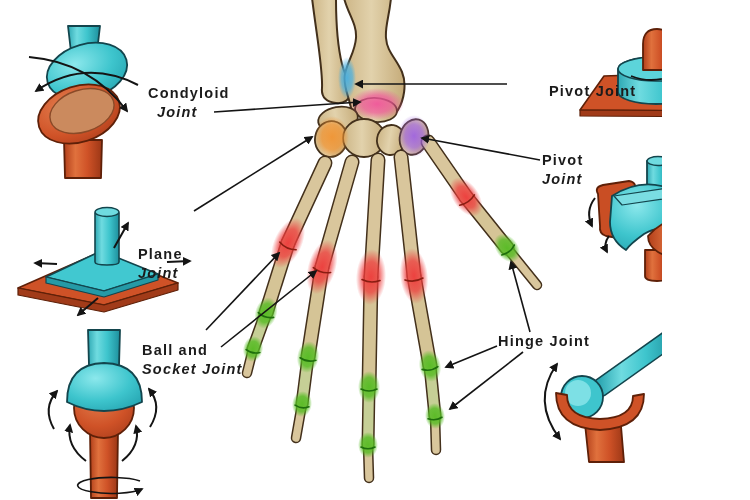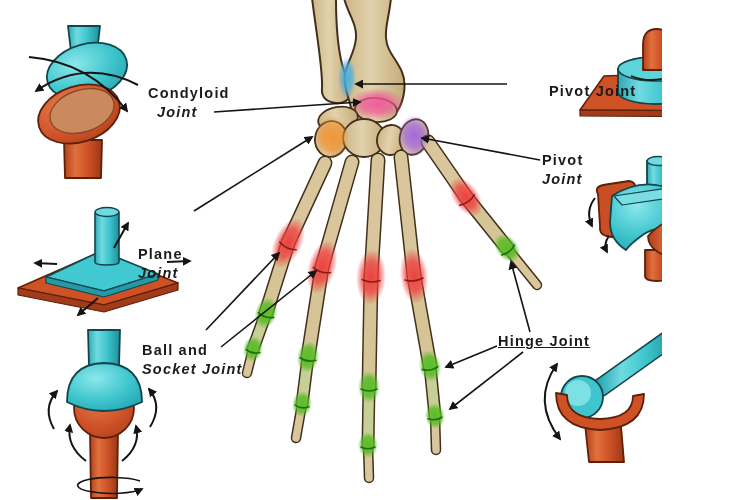--- a/index.html
+++ b/index.html
@@ -316,17 +316,17 @@
 
 <div class="joint-label" style="left:509px;top:82px;margin-left:40px;">
   <div class="l1">Pivot Joint</div>
 </div>
 
 <div class="joint-label" style="left:542px;top:151px;">
   <div class="l1">Pivot</div>
   <div class="l2">Joint</div>
 </div>
 
-<div class="joint-label" style="left:498px;top:332px;text-decoration:underline;">
+<div class="joint-label" style="left:498px;top:332px;">
   <div class="l1">Hinge Joint</div>
 </div>
 
 </div>
 
 </body></html>

